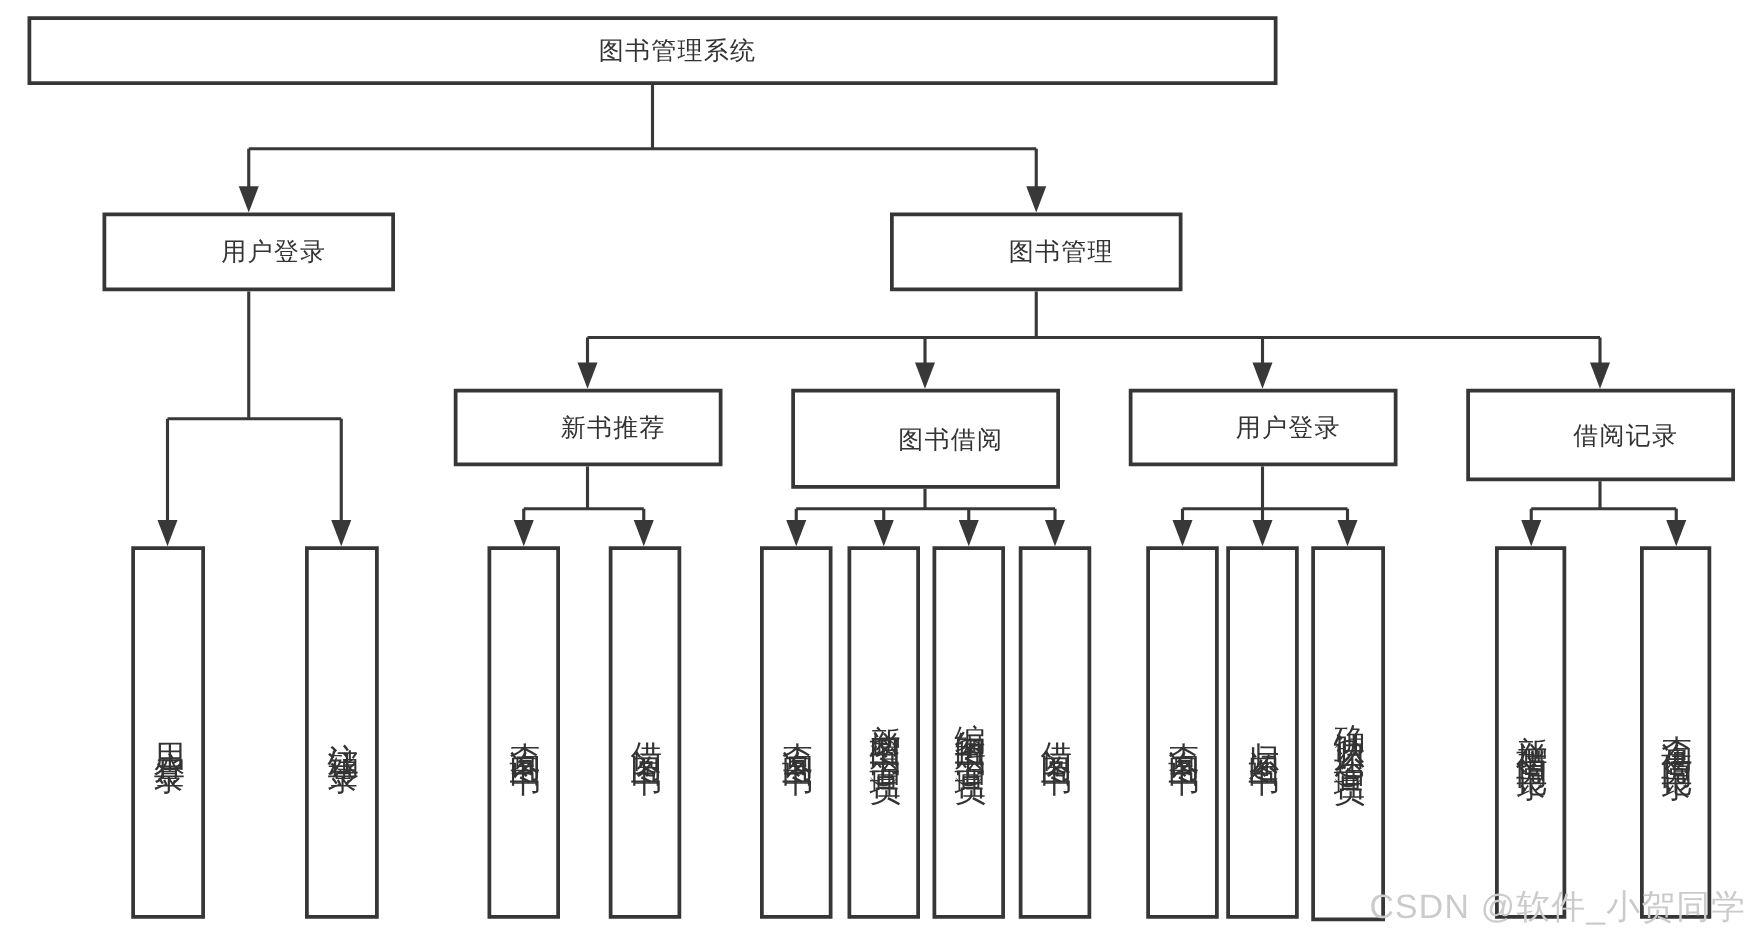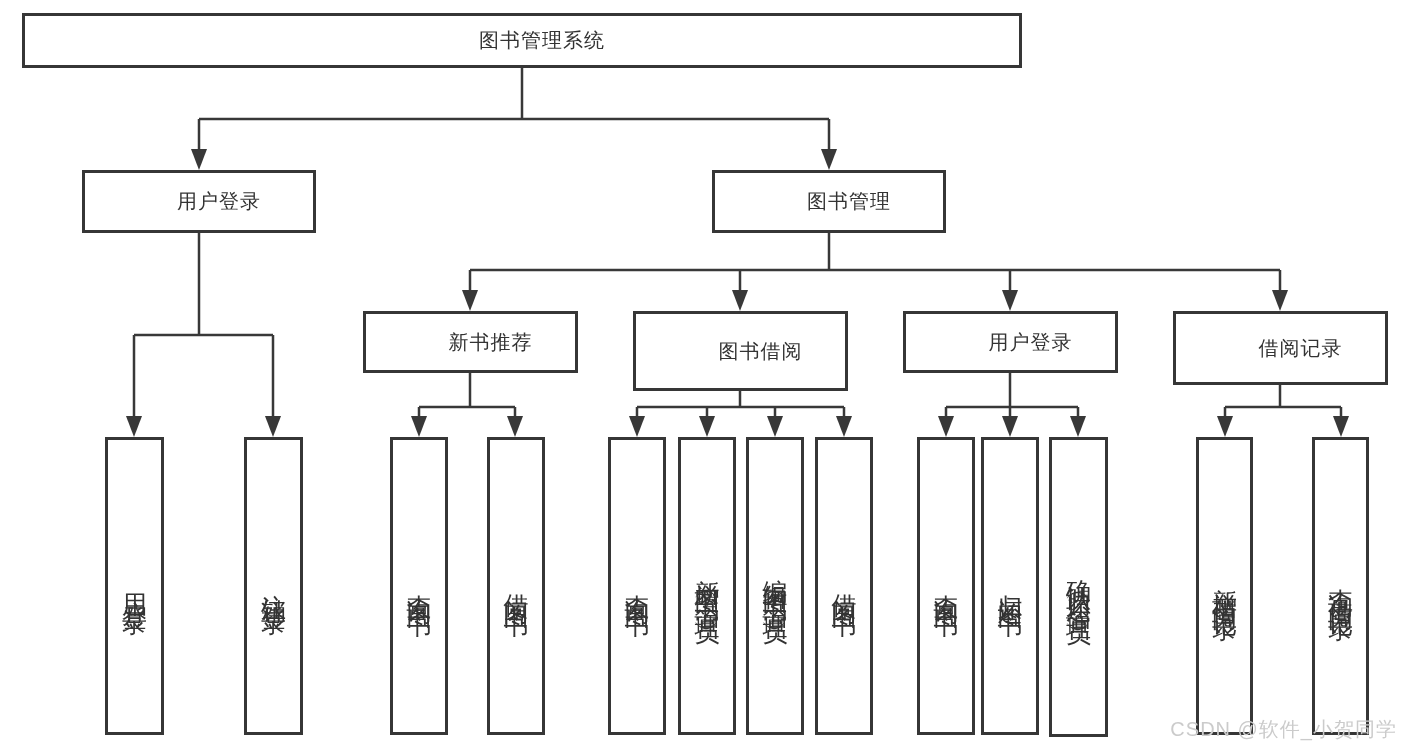--- a/index.html
+++ b/index.html
@@ -42,21 +42,21 @@
     writing-mode: vertical-rl;
     text-orientation: mixed;
     font-size: 25px;
     letter-spacing: 6px;
     line-height: 1;
   }
   .watermark {
     position: absolute;
     right: 8px;
     bottom: 4px;
-    font-size: 20px;
+    font-size: 27px;
     color: #cbcbcb;
     letter-spacing: 1px;
     white-space: nowrap;
   }
 </style>
 </head>
 <body>
 
 <div id="canvas">
 

